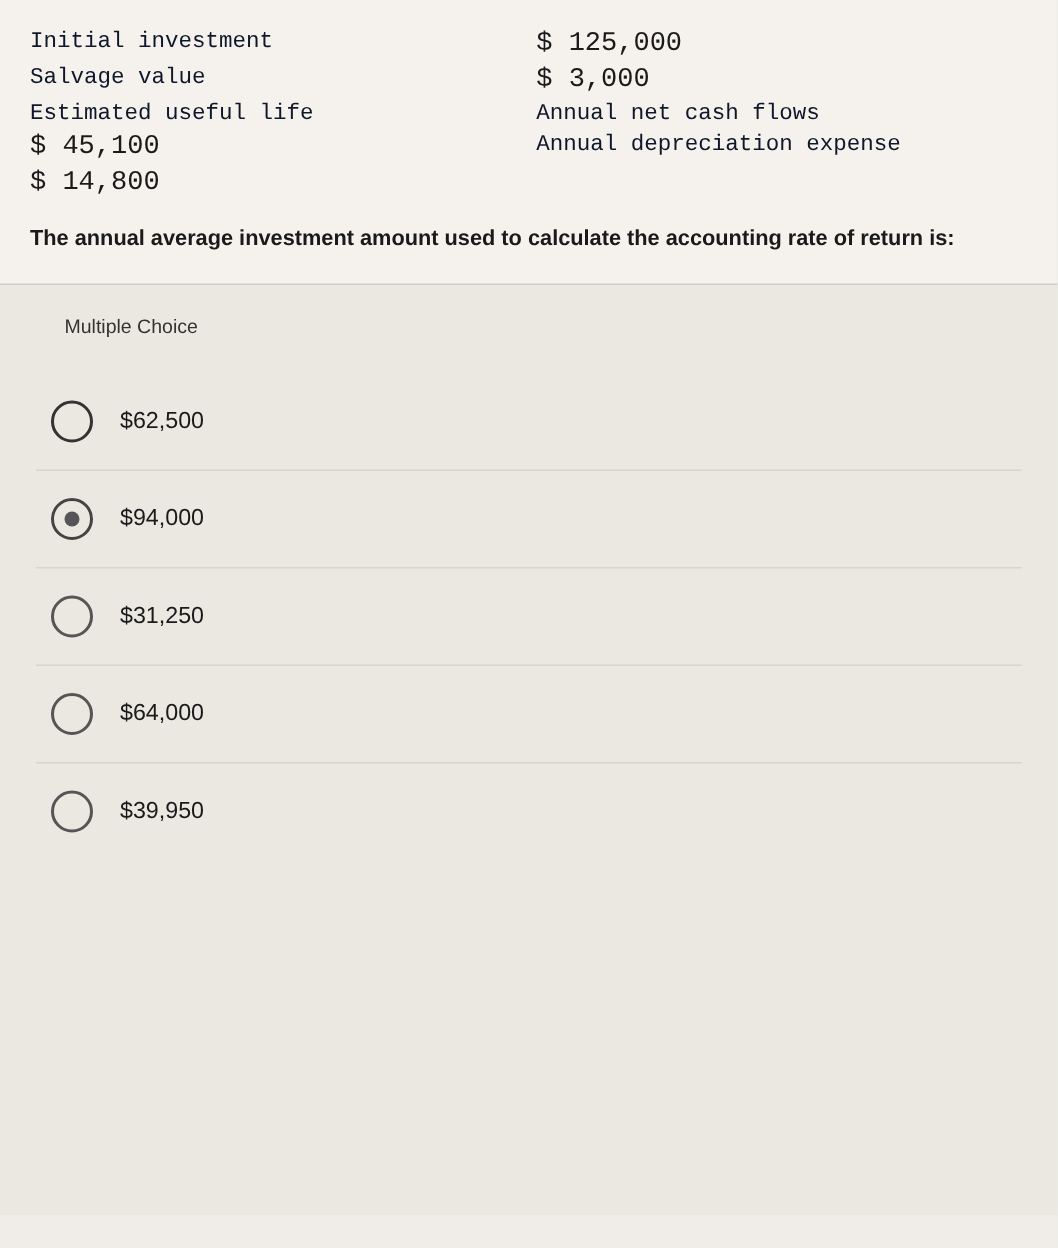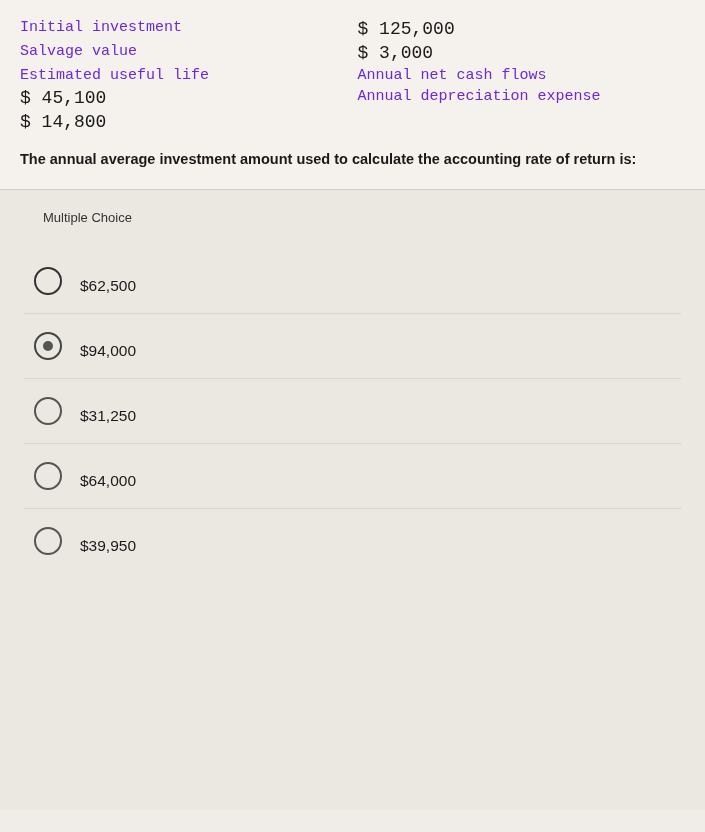--- a/index.html
+++ b/index.html
@@ -25,21 +25,21 @@
     .info-table {
       display: grid;
       grid-template-columns: 1fr 1fr;
       row-gap: 2px;
       column-gap: 10px;
     }
 
     .info-label {
       font-family: 'Courier New', Courier, monospace;
       font-size: 15px;
-      color: #6d28d9;
+      color: #0f172a;
       white-space: nowrap;
       padding: 1px 0;
     }
 
     .info-value {
       font-family: 'Courier New', Courier, monospace;
       font-size: 18px;
       color: #1a1a1a;
       padding: 1px 0;
     }
@@ -70,21 +70,21 @@
     }
 
     .options-list {
       display: flex;
       flex-direction: column;
       gap: 0px;
     }
 
     .option-item {
       display: flex;
-      align-items: flex-end;
+      align-items: center;
       gap: 18px;
       padding: 18px 10px 18px 10px;
       cursor: pointer;
       border-bottom: 1px solid #d8d4ce;
     }
 
     .option-item:last-child {
       border-bottom: none;
     }
 

